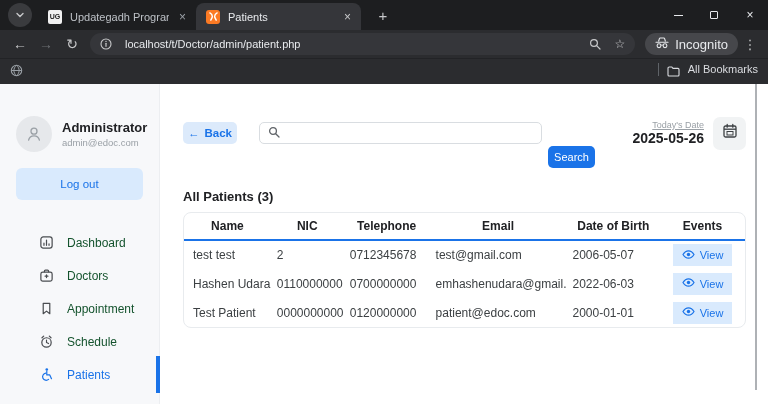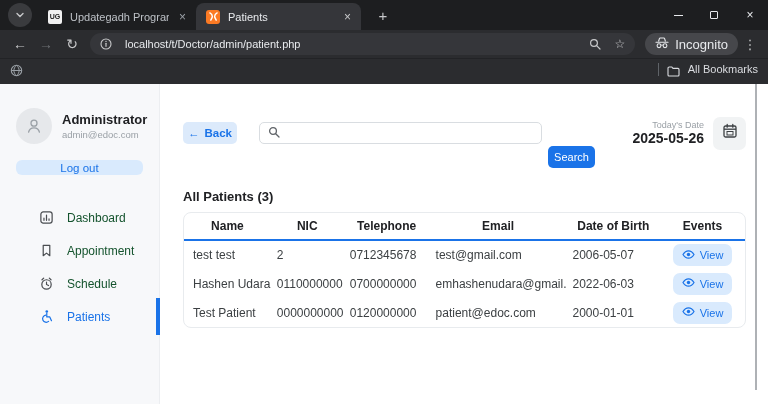--- a/index.html
+++ b/index.html
@@ -46,26 +46,26 @@
   .bm-right { margin-left:auto; display:flex; gap:8px; }
   .bm-divider { width:1px; height:13px; background:#5f6368; }
   .bm-label { color:#dadce0; font-size:11px; }
 
   
   .page { position:absolute; top:84px; left:0; right:0; bottom:0; background:#fff; }
   .scrollbar-thumb { position:absolute; right:11px; top:0; bottom:14px; width:2px; background:#aeb1b5; }
 
   
   .sidebar { position:absolute; left:0; top:0; bottom:0; width:160px; background:#f7f8fa; border-right:1px solid #eceef1; }
-  .profile { display:flex; align-items:center; gap:10px; padding:24px 12px 0 16px; }
+  .profile { display:flex; align-items:center; gap:10px; padding:32px 12px 0 16px; }
   .avatar { width:36px; height:36px; border-radius:50%; background:#e6e8eb; display:flex; align-items:center;
             justify-content:center; flex:0 0 auto; }
   .profile-name { font-size:13px; font-weight:bold; color:#202124; }
   .profile-email { font-size:9.5px; color:#9aa0a6; margin-top:2px; }
-  .logout-btn { margin:16px 16px 0 16px; height:15px; background:#d9eafd; color:#1a73e8; font-size:11.5px;
+  .logout-btn { margin:16px 16px 0 16px; height:32px; background:#d9eafd; color:#1a73e8; font-size:11.5px;
                 border-radius:6px; display:flex; align-items:center; justify-content:center; }
   .nav-list { margin-top:26px; }
   .nav-item { height:33px; display:flex; align-items:center; gap:13px; padding-left:39px; font-size:12px;
               color:#14532d; position:relative; }
   .nav-item .ic { display:flex; align-items:center; color:#4a4d51; }
   .nav-item.active { color:#1a73e8; }
   .nav-item.active .ic { color:#1a73e8; }
   .active-bar { position:absolute; right:-1px; top:-2px; width:4px; height:37px; background:#1a73e8; }
 
   
@@ -74,37 +74,37 @@
   .back-btn { width:54px; height:22px; background:#dceafb; color:#1a73e8; border-radius:5px; font-size:11.5px;
               font-weight:bold; display:flex; align-items:center; justify-content:center; gap:5px; }
   .search-box { margin-left:22px; width:283px; height:22px; border:1px solid #d9dde1; border-radius:5px;
                 display:flex; align-items:center; padding:0 8px; gap:6px; background:#fff; }
   .search-box input { border:none; outline:none; flex:1; font-size:11px; color:#3c4043;
                       font-family:"Liberation Sans", sans-serif; background:transparent; }
   .search-box input::placeholder { color:#9aa0a6; }
   .search-btn { margin-left:6px; width:47px; height:22px; background:#1a73e8; color:#fff; border-radius:5px;
                 font-size:11px; display:flex; align-items:center; justify-content:center;margin-top:48px; }
   .date-block { margin-left:auto; text-align:right; }
-  .date-label { font-size:9px; color:#9aa0a6; }
+  .date-label { font-size:9px; color:#9aa0a6;text-decoration:underline; }
   .date-value { font-size:14px; font-weight:bold; color:#202124; }
   .calendar-btn { width:33px; height:33px; margin-left:9px; background:#f1f3f4; border-radius:7px;
                   display:flex; align-items:center; justify-content:center; color:#3c4043; }
 
   .section-heading { margin-top:21px; font-size:13px; font-weight:bold; color:#202124; }
 
   .table-wrap { margin-top:8px; border:1px solid #e8ebee; border-radius:8px; overflow:hidden; }
   table { width:100%; border-collapse:collapse; }
   th { height:27px; font-size:12px; font-weight:bold; color:#202124; text-align:center;
        border-bottom:2px solid #1a73e8; }
   td { height:29px; font-size:12px; color:#3c4043; padding-left:6px; }
   td.first { padding-left:9px; }
   td.events-cell { text-align:center; padding-left:0; }
   .c0{width:16%} .c1{width:13%} .c2{width:15.5%} .c3{width:22.5%} .c4{width:17.5%} .c5{width:15.5%}
   .view-btn { display:inline-flex; align-items:center; gap:5px; background:#d9eafd; color:#1a73e8;
-              border-radius:7px; height:22px; padding:0 9px; font-size:11px; }
+              border-radius:0; height:22px; padding:0 9px; font-size:11px; }
 </style>
 </head>
 <body>
 
 <div class="browser">
 
   <div class="tabstrip">
     <div class="tab-search-btn">
       <span>
         <svg width="10" height="10" viewBox="0 0 10 10">
@@ -219,20 +219,30 @@
 
       <div class="nav-list">
         <div class="nav-item">
           <span class="ic">
             <svg width="15" height="15" viewBox="0 0 16 16">
                 <rect x="2" y="2" width="12" height="12" rx="2.5" fill="none" stroke="currentColor" stroke-width="1.3"></rect>
                 <path d="M5.3 11V8.7M8 11V5.5M10.7 11V9.5" stroke="currentColor" stroke-width="1.3" stroke-linecap="round"></path>
               </svg>
           </span>
           <span>Dashboard</span>
+        </div>
+        <div class="nav-item">
+          <span class="ic">
+            <svg width="15" height="15" viewBox="0 0 16 16">
+                <rect x="2" y="4.5" width="12" height="9.5" rx="2" fill="none" stroke="currentColor" stroke-width="1.3"></rect>
+                <path d="M5.8 4.5V3.2c0-.6.5-1 1-1h2.4c.5 0 1 .4 1 1v1.3" fill="none" stroke="currentColor" stroke-width="1.3"></path>
+                <path d="M8 7.2v3M6.5 8.7h3" stroke="currentColor" stroke-width="1.3" stroke-linecap="round"></path>
+              </svg>
+          </span>
+          <span>Doctors</span>
         </div>
         <div class="nav-item">
           <span class="ic">
             <svg width="15" height="15" viewBox="0 0 16 16">
                 <path d="M4.5 2.5h7v11L8 10.8l-3.5 2.7v-11z" fill="none" stroke="currentColor" stroke-width="1.3" stroke-linejoin="round"></path>
               </svg>
           </span>
           <span>Appointment</span>
         </div>
         <div class="nav-item">

